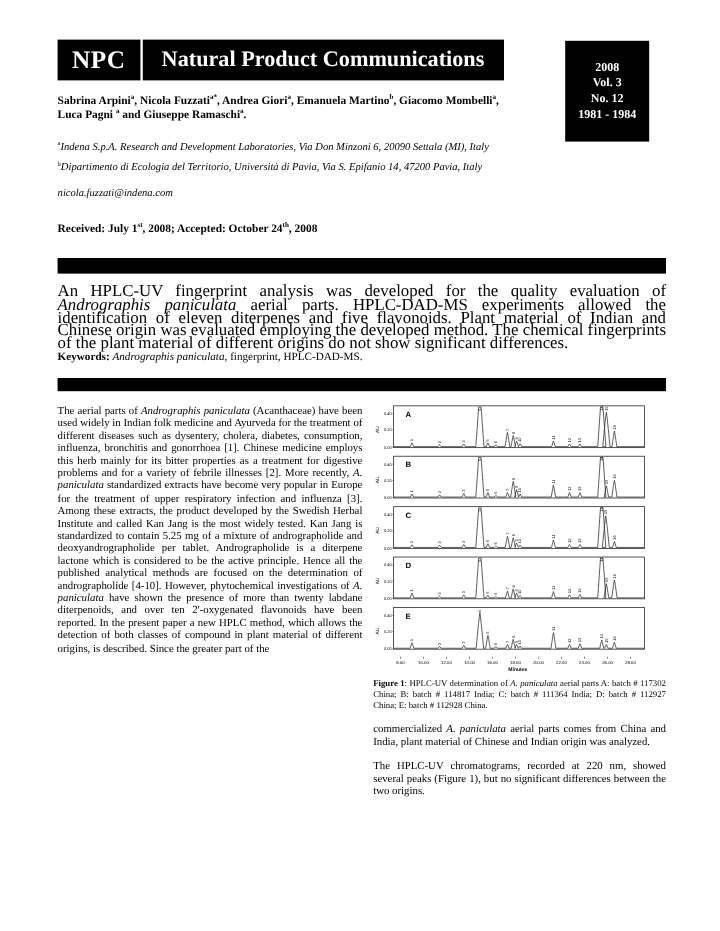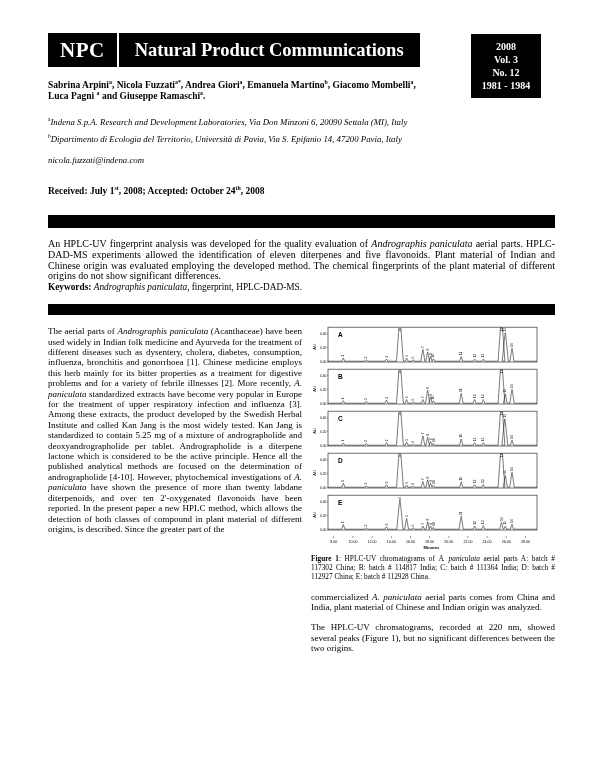--- a/index.html
+++ b/index.html
@@ -20,33 +20,33 @@
     padding:0 12px;letter-spacing:0.5px;
   }
   .name-box{
     background:#000;color:#fff;font-weight:bold;font-size:18.5px;
     height:34px;box-sizing:border-box;display:flex;align-items:center;
     padding:0 16px;white-space:nowrap;
   }
   .vol-box{
     position:absolute;top:1px;right:14px;background:#000;color:#fff;
     font-weight:bold;font-size:10px;line-height:13px;text-align:center;
-    padding:6px 9px;min-width:52px;
+    padding:16px 9px;min-width:52px;
   }
   
   .article-title{margin-top:21px;width:410px;font-size:14.5px;font-weight:bold;line-height:17px;}
   .authors{margin-top:13px;font-size:9.5px;font-weight:bold;line-height:11px;}
   .affiliations{margin-top:14px;font-size:8.8px;line-height:13px;}
   .affiliations p{margin:0 0 4px 0;}
   .email{margin-top:9px;font-size:8.8px;font-style:italic;}
   .received{margin-top:21px;font-size:9.5px;font-weight:bold;}
   .black-bar{background:#000;width:100%;}
   .bar1{margin-top:19px;height:13px;}
   .bar2{margin-top:12px;height:11px;}
-  .abstract{margin-top:11px;font-size:10px;line-height:10.8px;text-align:justify;}
+  .abstract{margin-top:11px;font-size:14px;line-height:10.8px;text-align:justify;}
   .keywords{font-size:9.3px;}
   
   .columns{display:flex;gap:9px;margin-top:11px;}
   .col-left{width:254px;font-size:9px;line-height:10.4px;text-align:justify;}
   .col-right{flex:1;font-size:9px;line-height:10.4px;}
   .col-right p.bodytext{margin:10px 0 0 0;text-align:justify;}
   .figure{margin:0;}
   #fig-panels svg{display:block;margin-bottom:1px;font-family:"Liberation Sans",sans-serif;}
   .caption{margin:5px 0 0 0;font-size:7.3px;line-height:8.8px;text-align:justify;}
   sup{font-size:0.62em;line-height:0;}
@@ -260,20 +260,20 @@
               <text x="156.9" y="6.5" font-size="3.6" text-anchor="middle">22.00</text>
               <line x1="176.1" y1="0" x2="176.1" y2="2" stroke="#333" stroke-width="0.5"></line>
               <text x="176.1" y="6.5" font-size="3.6" text-anchor="middle">24.00</text>
               <line x1="195.3" y1="0" x2="195.3" y2="2" stroke="#333" stroke-width="0.5"></line>
               <text x="195.3" y="6.5" font-size="3.6" text-anchor="middle">26.00</text>
               <line x1="214.4" y1="0" x2="214.4" y2="2" stroke="#333" stroke-width="0.5"></line>
               <text x="214.4" y="6.5" font-size="3.6" text-anchor="middle">28.00</text>
               <text x="120.5" y="12.5" font-size="4.2" font-weight="bold" text-anchor="middle">Minutes</text>
             </svg>
           </div>
-        <p class="caption"><span class="b">Figure 1</span><span>: HPLC-UV chromatograms of </span><span class="i">A. paniculata</span><span> aerial parts A: batch # 117302 China; B: batch # 114817 India; C: batch # 111364 India; D: batch # 112927 China; E: batch # 112928 China.</span></p>
+        <p class="caption"><span class="b">Figure 1</span><span>: HPLC-UV determination of </span><span class="i">A. paniculata</span><span> aerial parts A: batch # 117302 China; B: batch # 114817 India; C: batch # 111364 India; D: batch # 112927 China; E: batch # 112928 China.</span></p>
       </div>
       <p class="bodytext"><span>commercialized </span><span class="i">A. paniculata</span><span> aerial parts comes from China and India, plant material of Chinese and Indian origin was analyzed.</span></p>
       <p class="bodytext"><span>The HPLC-UV chromatograms, recorded at 220 nm, showed several peaks (Figure 1), but no significant differences between the two origins.</span></p>
     </div>
   </div>
 
 </div>
 
 </body></html>

